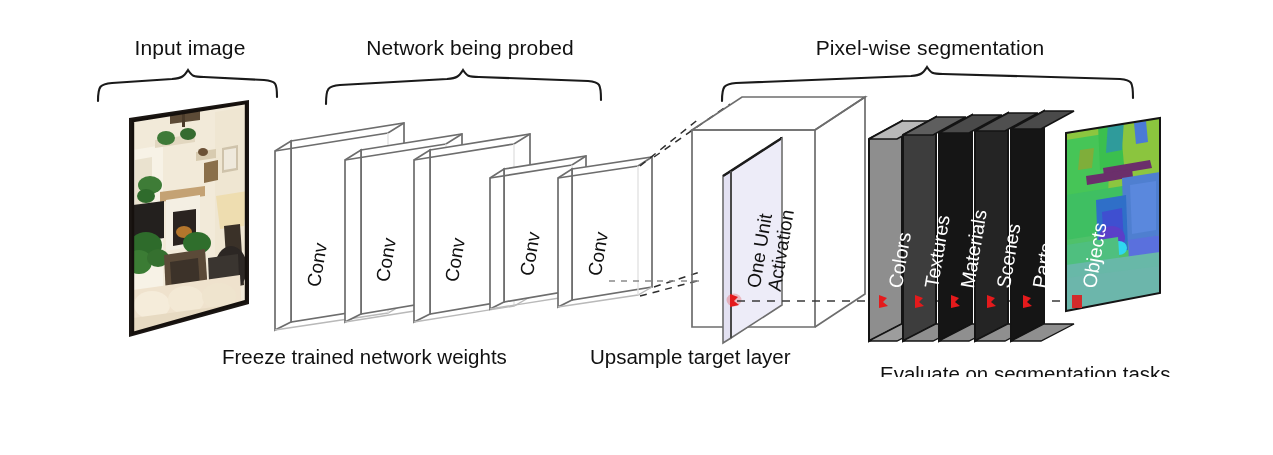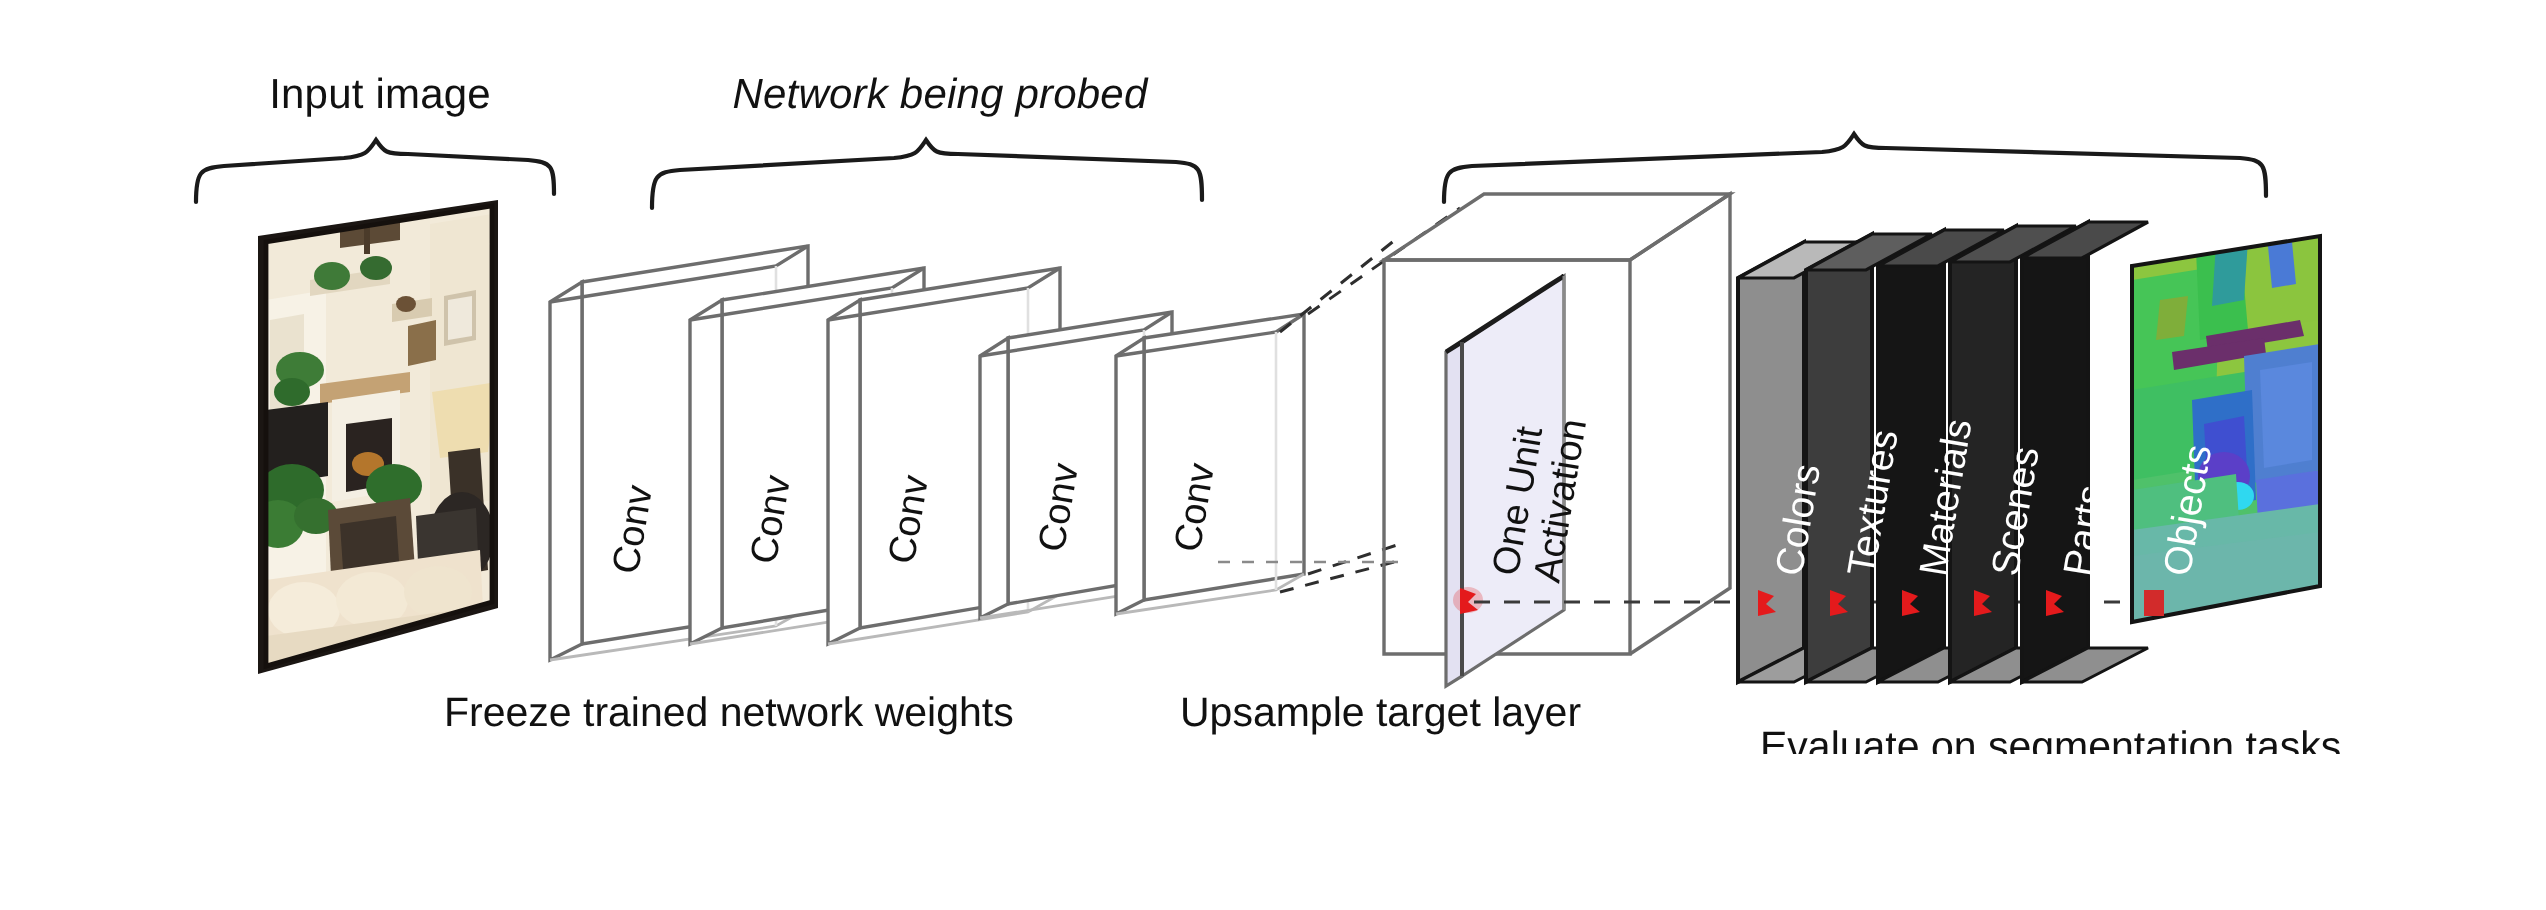--- a/index.html
+++ b/index.html
@@ -31,21 +31,21 @@
   .section-label {
     position: absolute;
     font-family: "Liberation Sans", sans-serif;
     font-size: 21px;
     color: #111;
     white-space: nowrap;
     text-align: center;
     letter-spacing: 0.1px;
   }
   #label-input-image  { left: 60px;  top: 36px; width: 260px; }
-  #label-network      { left: 300px; top: 36px; width: 340px; font-style: italic; }
+  #label-network      { left: 300px; top: 36px; width: 340px; }
   #label-pixelwise    { left: 700px; top: 36px; width: 460px; }
 
   
   .foot-label {
     position: absolute;
     font-family: "Liberation Sans", sans-serif;
     font-size: 20.5px;
     color: #111;
     white-space: nowrap;
     text-align: left;
@@ -348,20 +348,21 @@
       <polygon points="1066,133 1160,118 1160,293 1066,311" fill="none" stroke="#141414" stroke-width="2"></polygon>
       <polygon points="1047,129 1066,133 1066,311 1047,305" fill="#dcdcdc" stroke="#141414" stroke-width="1.3" opacity="0.0"></polygon>
       <g>
         <path d="M 1072,295 L 1082,295 L 1082,308 L 1072,308 Z" fill="#d22b2b"></path>
       </g>
     </g>
   </svg>
 
   <div class="section-label" id="label-input-image">Input image</div>
   <div class="section-label" id="label-network">Network being probed</div>
+  <div class="section-label" id="label-pixelwise">Pixel-wise segmentation</div>
 
   <div class="slab-text conv-text" style="left:303px; top:285px; transform: rotate(-80.5deg);">Conv</div>
   <div class="slab-text conv-text" style="left:372px; top:280px; transform: rotate(-80.5deg);">Conv</div>
   <div class="slab-text conv-text" style="left:441px; top:280px; transform: rotate(-80.5deg);">Conv</div>
   <div class="slab-text conv-text" style="left:516px; top:274px; transform: rotate(-80.5deg);">Conv</div>
   <div class="slab-text conv-text" style="left:584px; top:274px; transform: rotate(-80.5deg);">Conv</div>
 
   <div class="slab-text unit-text" style="left:744px; top:286px; transform: rotate(-80.5deg);">
     <div>One Unit</div>
     <div>Activation</div>

